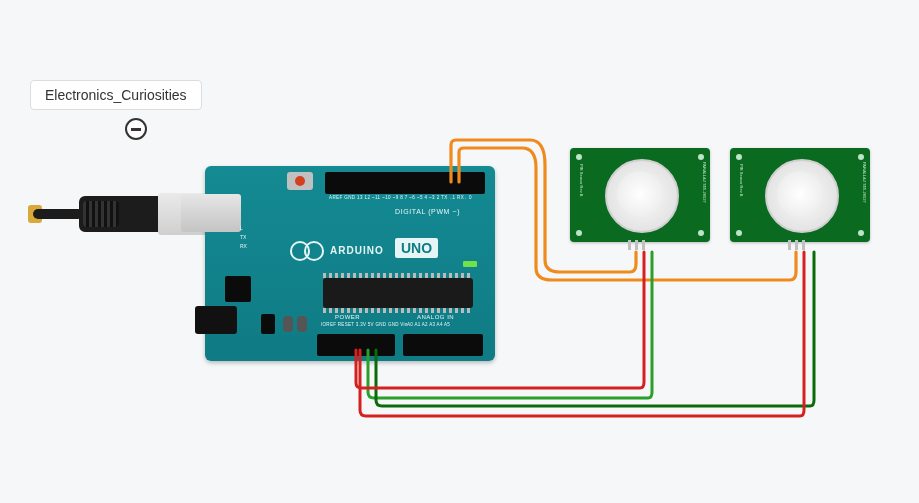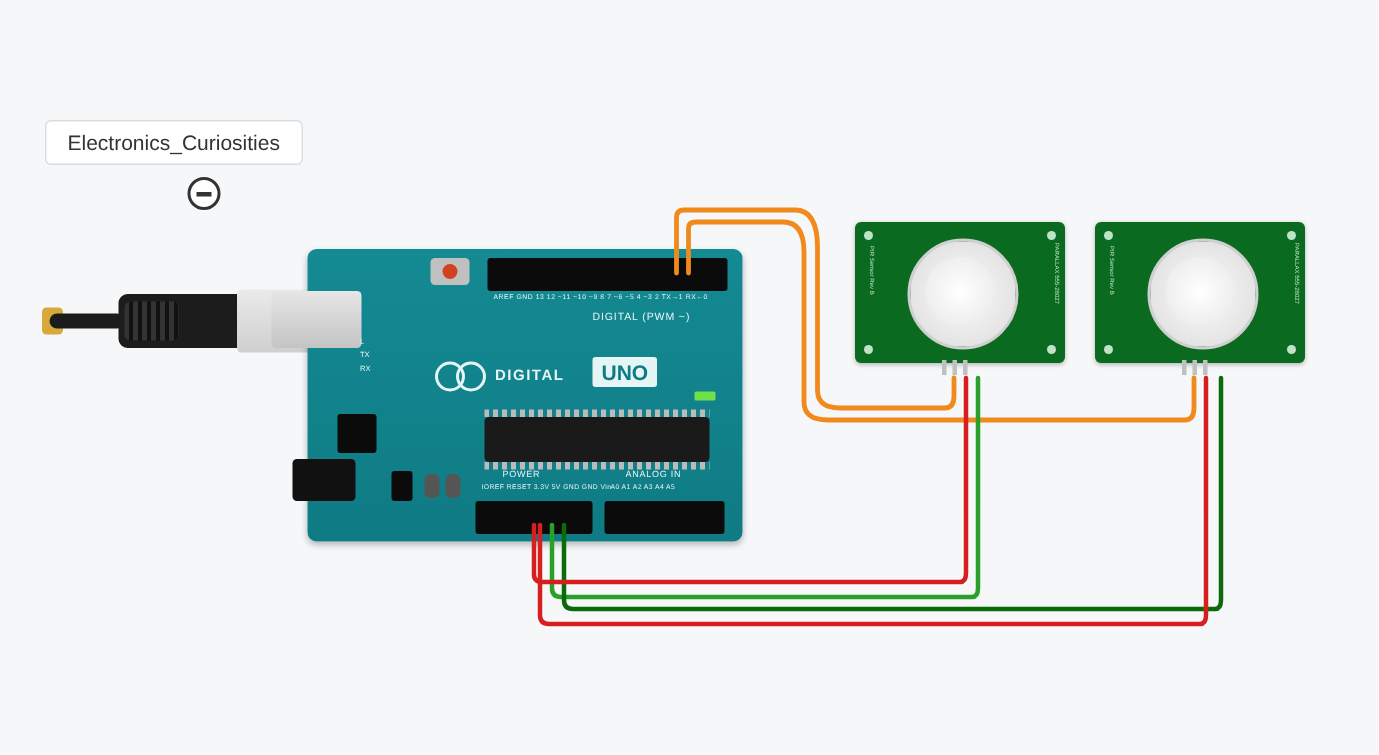--- a/index.html
+++ b/index.html
@@ -357,21 +357,21 @@
     <div class="digital-label">DIGITAL (PWM ~)</div>
 
     <div class="side-labels">
       <div>L</div>
       <div>TX</div>
       <div>RX</div>
     </div>
 
     <div class="brand-area">
       <div class="infinity"></div>
-      <div class="brand-text">DIGITAL</div>
+      <div class="brand-text">ARDUINO</div>
     </div>
     <div class="uno-box">UNO</div>
     <div class="on-led"></div>
 
     <div class="chip"></div>
 
     <div class="smd" style="left:20px; top:110px; width:26px; height:26px;"></div>
     <div class="smd" style="left:56px; top:148px; width:14px; height:20px;"></div>
     <div class="smd" style="left:78px; top:150px; width:10px; height:16px; background:#555; border-radius:4px;"></div>
     <div class="smd" style="left:92px; top:150px; width:10px; height:16px; background:#555; border-radius:4px;"></div>

